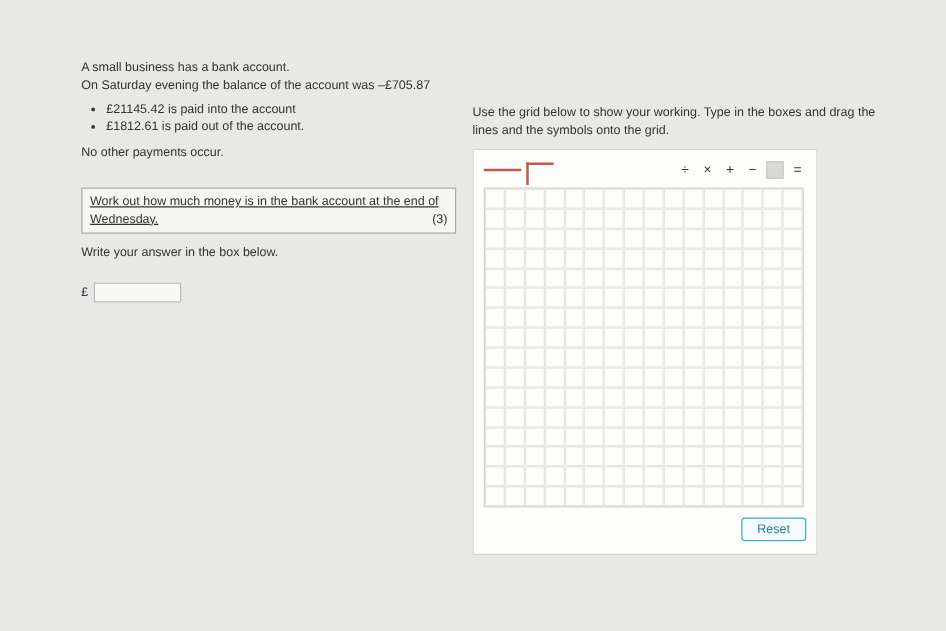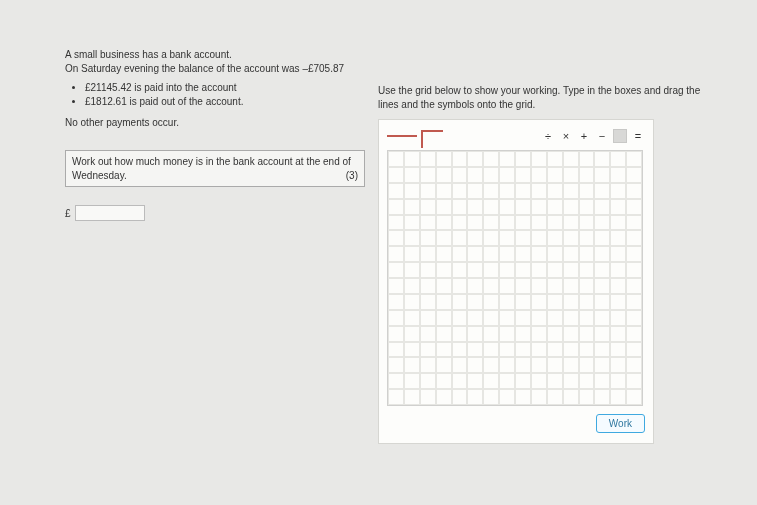--- a/index.html
+++ b/index.html
@@ -22,20 +22,21 @@
   ul.payments { list-style: disc; margin: 6px 0 0 20px; }
   ul.payments li { line-height: 1.4; }
   .no-other { margin-top: 8px; }
   .task-box {
     border: 1px solid #aaa;
     background: #f5f5f3;
     padding: 4px 6px;
     margin-top: 22px;
     line-height: 1.35;
     position: relative;
+    text-decoration: underline;
   }
   .marks {
     position: absolute;
     right: 6px;
     bottom: 4px;
     font-weight: normal;
   }
   .write-answer { margin-top: 10px; }
   .answer-row { margin-top: 18px; display: flex; align-items: center; gap: 4px; }
   .currency-sym { font-size: 10px; }
@@ -123,20 +124,21 @@
       <li>£21145.42 is paid into the account</li>
       <li>£1812.61 is paid out of the account.</li>
     </ul>
     <div class="no-other">No other payments occur.</div>
 
     <div class="task-box">
       <span>Work out how much money is in the bank account at the end of Wednesday.</span>
       <span class="marks">(3)</span>
     </div>
 
+    <div class="write-answer">Write your answer in the box below.</div>
 
     <div class="answer-row">
       <span class="currency-sym">£</span>
       <input class="answer-input" type="text" value="" style="">
     </div>
   </div>
 
   <div class="right-col">
     <div class="grid-instr">Use the grid below to show your working. Type in the boxes and drag the lines and the symbols onto the grid.</div>
 
@@ -406,17 +408,17 @@
           <div class="cell"></div>
           <div class="cell"></div>
           <div class="cell"></div>
           <div class="cell"></div>
           <div class="cell"></div>
           <div class="cell"></div>
           <div class="cell"></div>
         </div>
 
       <div class="reset-row">
-        <button class="reset-btn">Work</button>
+        <button class="reset-btn">Reset</button>
       </div>
     </div>
   </div>
 </div>
 
 </body></html>

